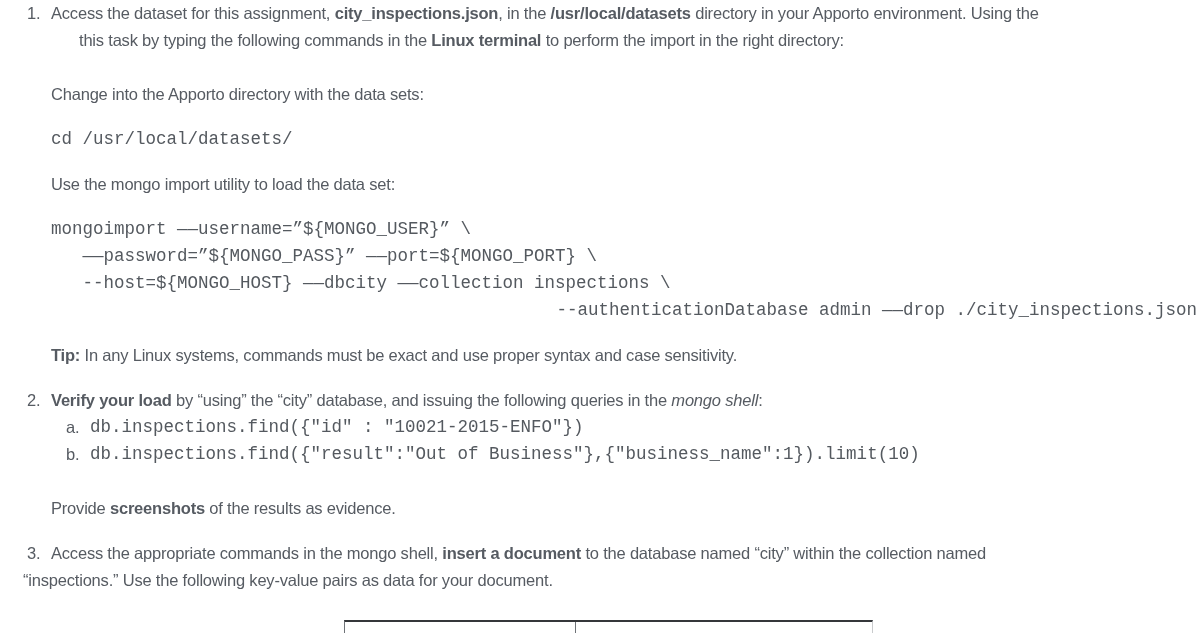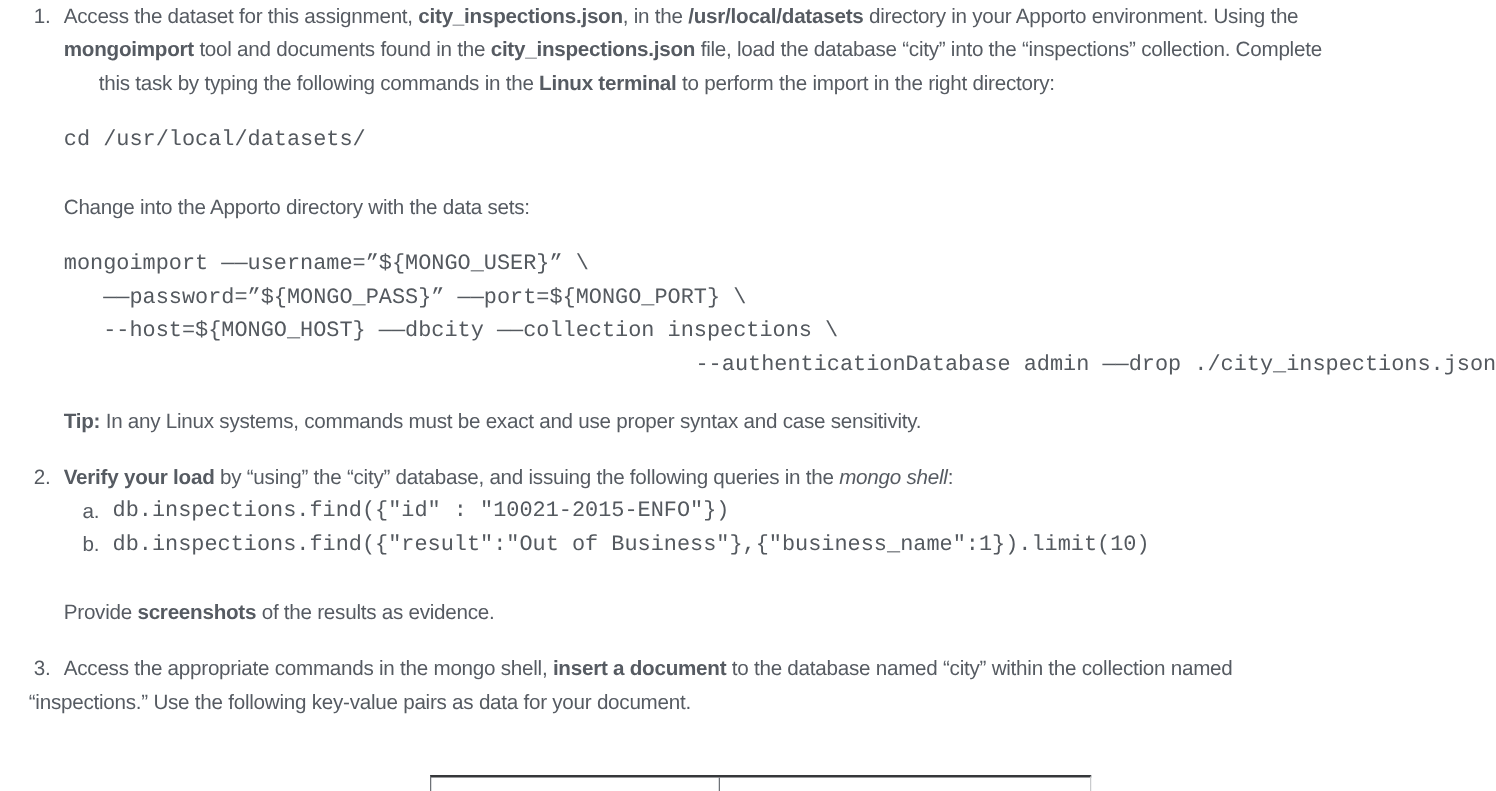--- a/index.html
+++ b/index.html
@@ -83,24 +83,24 @@
     height: 100%;
     background: var(--table-side, #6e7277);
   }
 </style>
 </head>
 <body>
 
 <div id="page">
   <div id="doc-body">
       <div class="ln body" style="padding-left: 51px;"><span class="marker" style="left: 27px;">1.</span><span>Access the dataset for this assignment, </span><span class="bold">city_inspections.json</span><span>, in the </span><span class="bold">/usr/local/datasets</span><span> directory in your Apporto environment. Using the</span></div>
-      <div class="ln body" style="padding-left: 51px;"><span class="bold">mongoimport</span><span> tool and documents found in the </span><span class="bold">city_inspections.json</span><span> file, load the database “city” into the “inspections” collection. Complete</span></div>
       <div class="ln body" style="padding-left: 79px;"><span>this task by typing the following commands in the </span><span class="bold">Linux terminal</span><span> to perform the import in the right directory:</span></div>
+      <div class="ln body" style="margin-top: 27px; padding-left: 51px;"><span>Change into the Apporto directory with the data sets:</span></div>
       <div class="ln code" style="margin-top: 18px; padding-left: 51px;"><span>cd /usr/local/datasets/</span></div>
-      <div class="ln body" style="margin-top: 27px; padding-left: 51px;"><span>Change into the Apporto directory with the data sets:</span></div>
+      <div class="ln body" style="margin-top: 18px; padding-left: 51px;"><span>Use the mongo import utility to load the data set:</span></div>
       <div class="ln code" style="margin-top: 18px; padding-left: 51px;"><span>mongoimport ——username=”${MONGO_USER}” \</span></div>
       <div class="ln code" style="padding-left: 51px;"><span>   ——password=”${MONGO_PASS}” ——port=${MONGO_PORT} \</span></div>
       <div class="ln code" style="padding-left: 51px;"><span>   --host=${MONGO_HOST} ——dbcity ——collection inspections \</span></div>
       <div class="ln code" style="padding-left: 51px; text-align: right;"><span>   --authenticationDatabase admin ——drop ./city_inspections.json</span></div>
       <div class="ln body" style="margin-top: 18px; padding-left: 51px;"><span class="bold">Tip:</span><span> In any Linux systems, commands must be exact and use proper syntax and case sensitivity.</span></div>
       <div class="ln body" style="margin-top: 18px; padding-left: 51px;"><span class="marker" style="left: 27px;">2.</span><span class="bold">Verify your load</span><span> by “using” the “city” database, and issuing the following queries in the </span><span class="italic">mongo shell</span><span>:</span></div>
       <div class="ln code" style="padding-left: 90px;"><span class="marker" style="left: 66px;">a.</span><span>db.inspections.find({"id" : "10021-2015-ENFO"})</span></div>
       <div class="ln code" style="padding-left: 90px;"><span class="marker" style="left: 66px;">b.</span><span>db.inspections.find({"result":"Out of Business"},{"business_name":1}).limit(10)</span></div>
       <div class="ln body" style="margin-top: 27px; padding-left: 51px;"><span>Provide </span><span class="bold">screenshots</span><span> of the results as evidence.</span></div>
       <div class="ln body" style="margin-top: 18px; padding-left: 51px;"><span class="marker" style="left: 27px;">3.</span><span>Access the appropriate commands in the mongo shell, </span><span class="bold">insert a document</span><span> to the database named “city” within the collection named</span></div>

